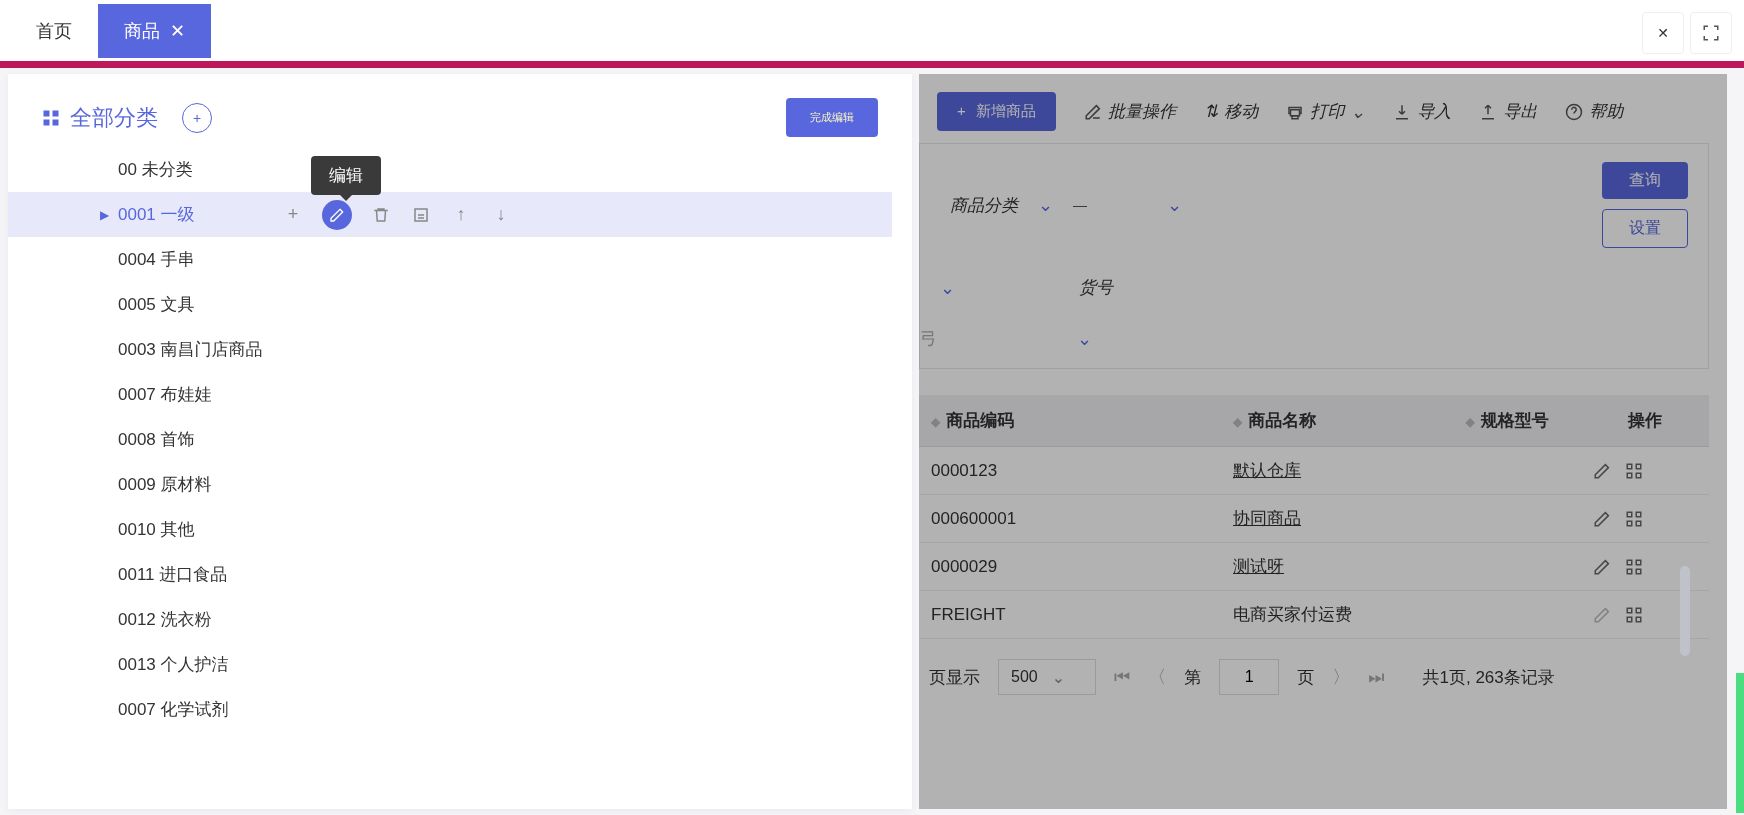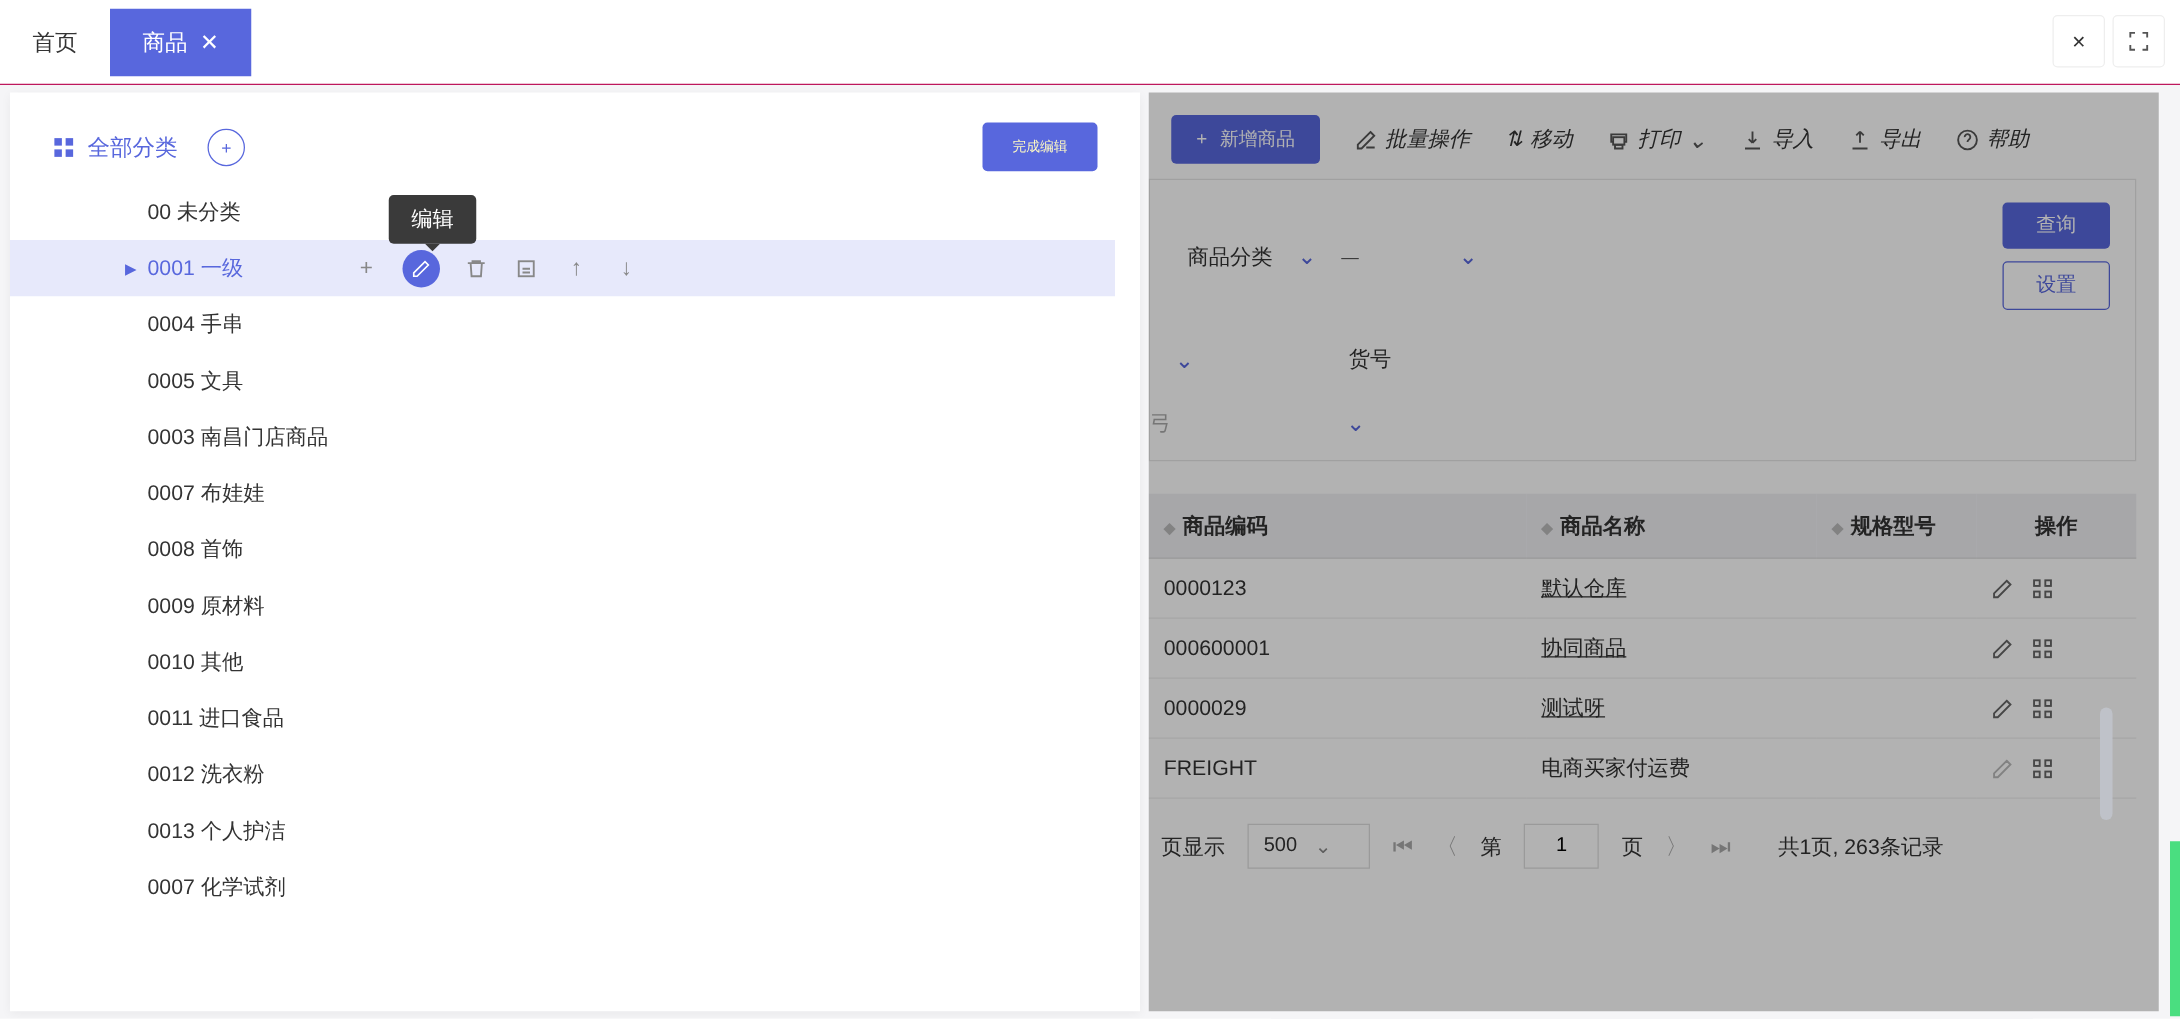--- a/index.html
+++ b/index.html
@@ -12,21 +12,22 @@
   height: 815px;
   overflow: hidden;
   position: relative;
 }
 
 
 .top-tabs {
   display: flex;
   align-items: center;
   height: 68px;
-  border-bottom: 1px solid #be185d;
+  padding-left: 10px;
+  border-bottom: 7px solid #be185d;
 }
 .tab {
   display: flex;
   align-items: center;
   justify-content: center;
   height: 54px;
   padding: 0 26px;
   font-size: 18px;
   color: #333;
   cursor: pointer;
@@ -116,21 +117,21 @@
   padding: 18px 20px;
   display: flex;
   flex-direction: column;
   gap: 28px;
 }
 .filter-row {
   display: flex;
   align-items: center;
   gap: 20px;
 }
-.filter-label { font-size: 17px; color: #333; min-width: 78px; text-align: right; }
+.filter-label { font-size: 17px; color: #333; min-width: 78px; text-align: right; font-style: italic; }
 .chev-down {
   color: #5867dd;
   font-size: 18px;
 }
 .dash { color: #555; }
 .query-btns {
   display: flex;
   flex-direction: column;
   gap: 10px;
   margin-left: auto;
@@ -207,21 +208,21 @@
 .modal-header {
   display: flex;
   align-items: center;
   padding: 24px 34px 10px 34px;
 }
 .cat-all {
   display: flex;
   align-items: center;
   gap: 10px;
   color: #5867dd;
-  font-size: 18px;
+  font-size: 22px;
   cursor: pointer;
 }
 .add-circ {
   margin-left: 24px;
   width: 30px;
   height: 30px;
   border: 1.5px solid #5867dd;
   border-radius: 50%;
   display: flex;
   align-items: center;

